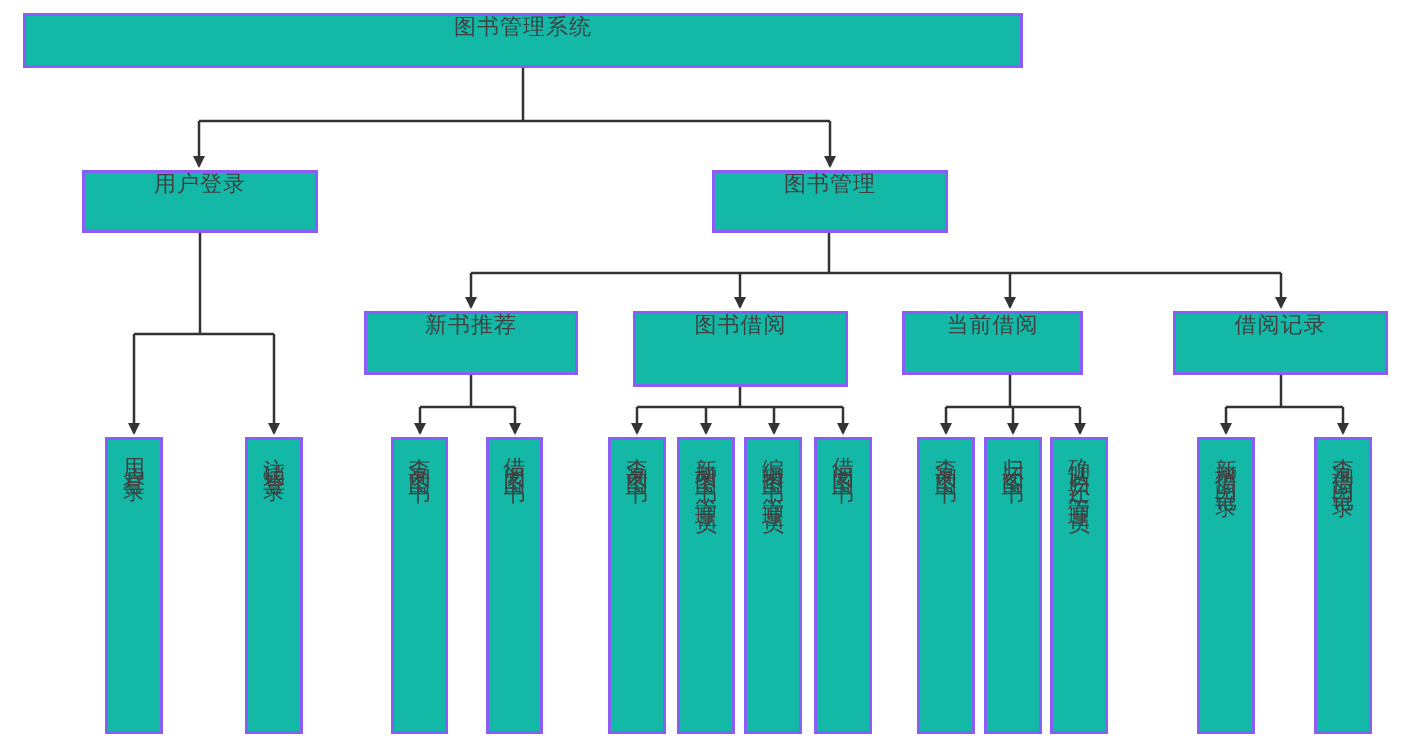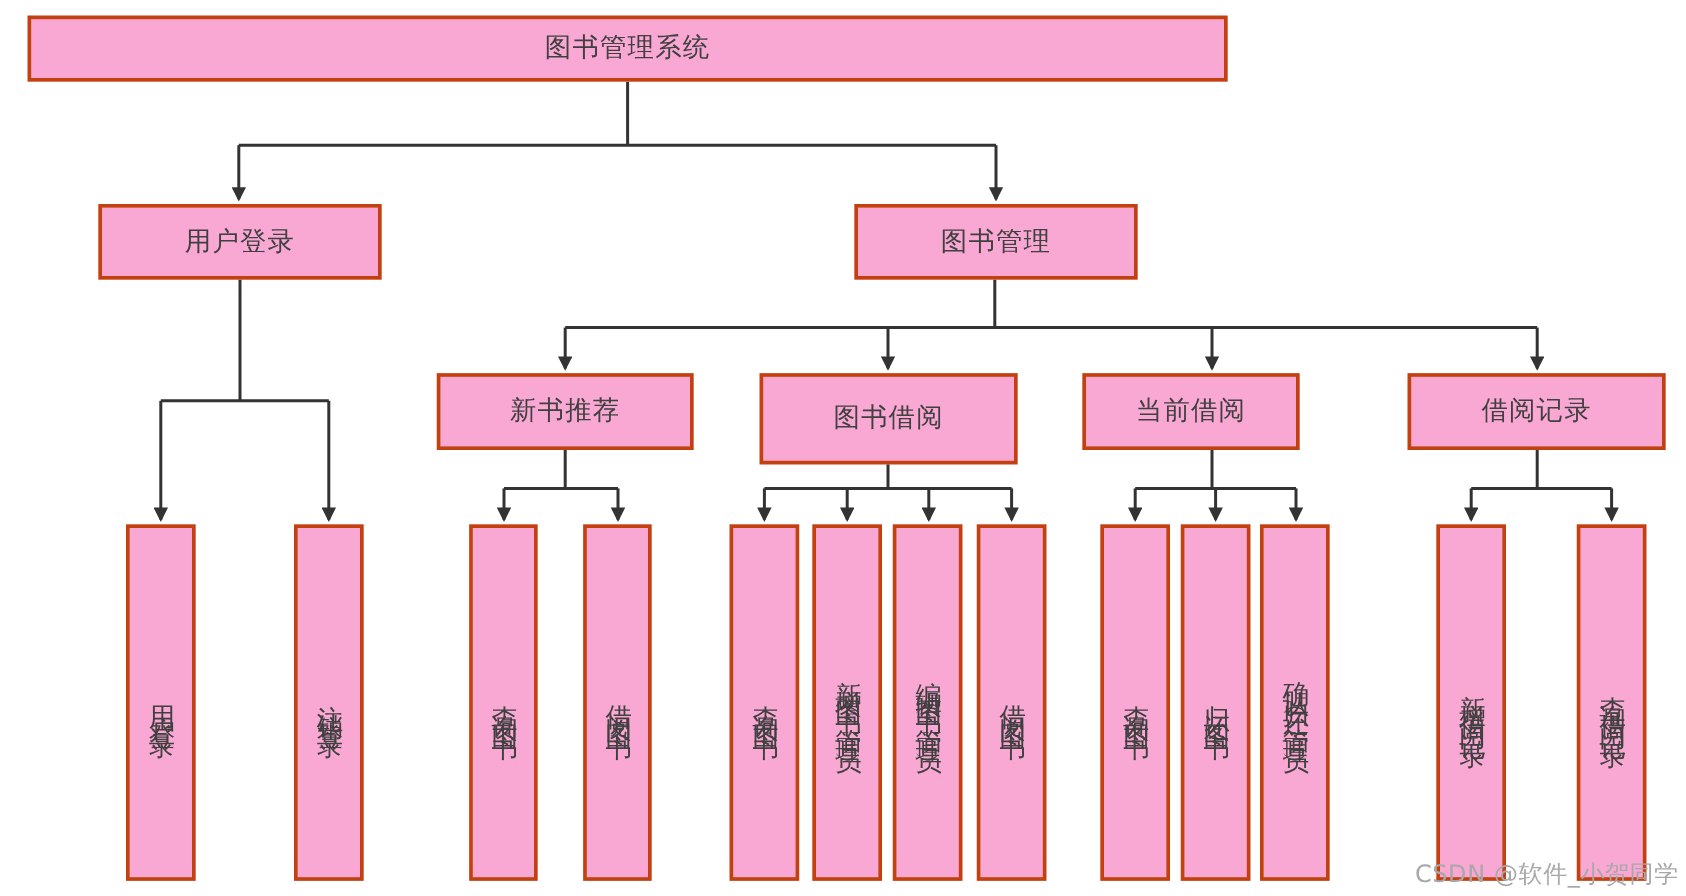--- a/index.html
+++ b/index.html
@@ -18,24 +18,24 @@
   #connectors {
     position: absolute;
     left: 0;
     top: 0;
     width: 1405px;
     height: 747px;
   }
   .node {
     position: absolute;
     box-sizing: border-box;
-    background: #f9a8d4;
-    border: 3px solid #c2410c;
+    background: #14b8a6;
+    border: 3px solid #8b5cf6;
     display: flex;
-    align-items: center;
+    align-items: flex-start;
     justify-content: center;
     color: #404040;
     font-size: 22px;
     letter-spacing: 1px;
     line-height: 1;
   }
   .leaf span {
     writing-mode: vertical-rl;
     text-orientation: mixed;
     letter-spacing: 8px;
@@ -189,14 +189,13 @@
   <div class="node leaf n-leaf-confirm">
     <span>确认归还（管理员）</span>
   </div>
   <div class="node leaf n-leaf-addrec">
     <span>新增借阅记录</span>
   </div>
   <div class="node leaf n-leaf-qrec">
     <span>查询借阅记录</span>
   </div>
 
-  <div id="watermark">CSDN @软件_小贺同学</div>
 </div>
 
 </body></html>

